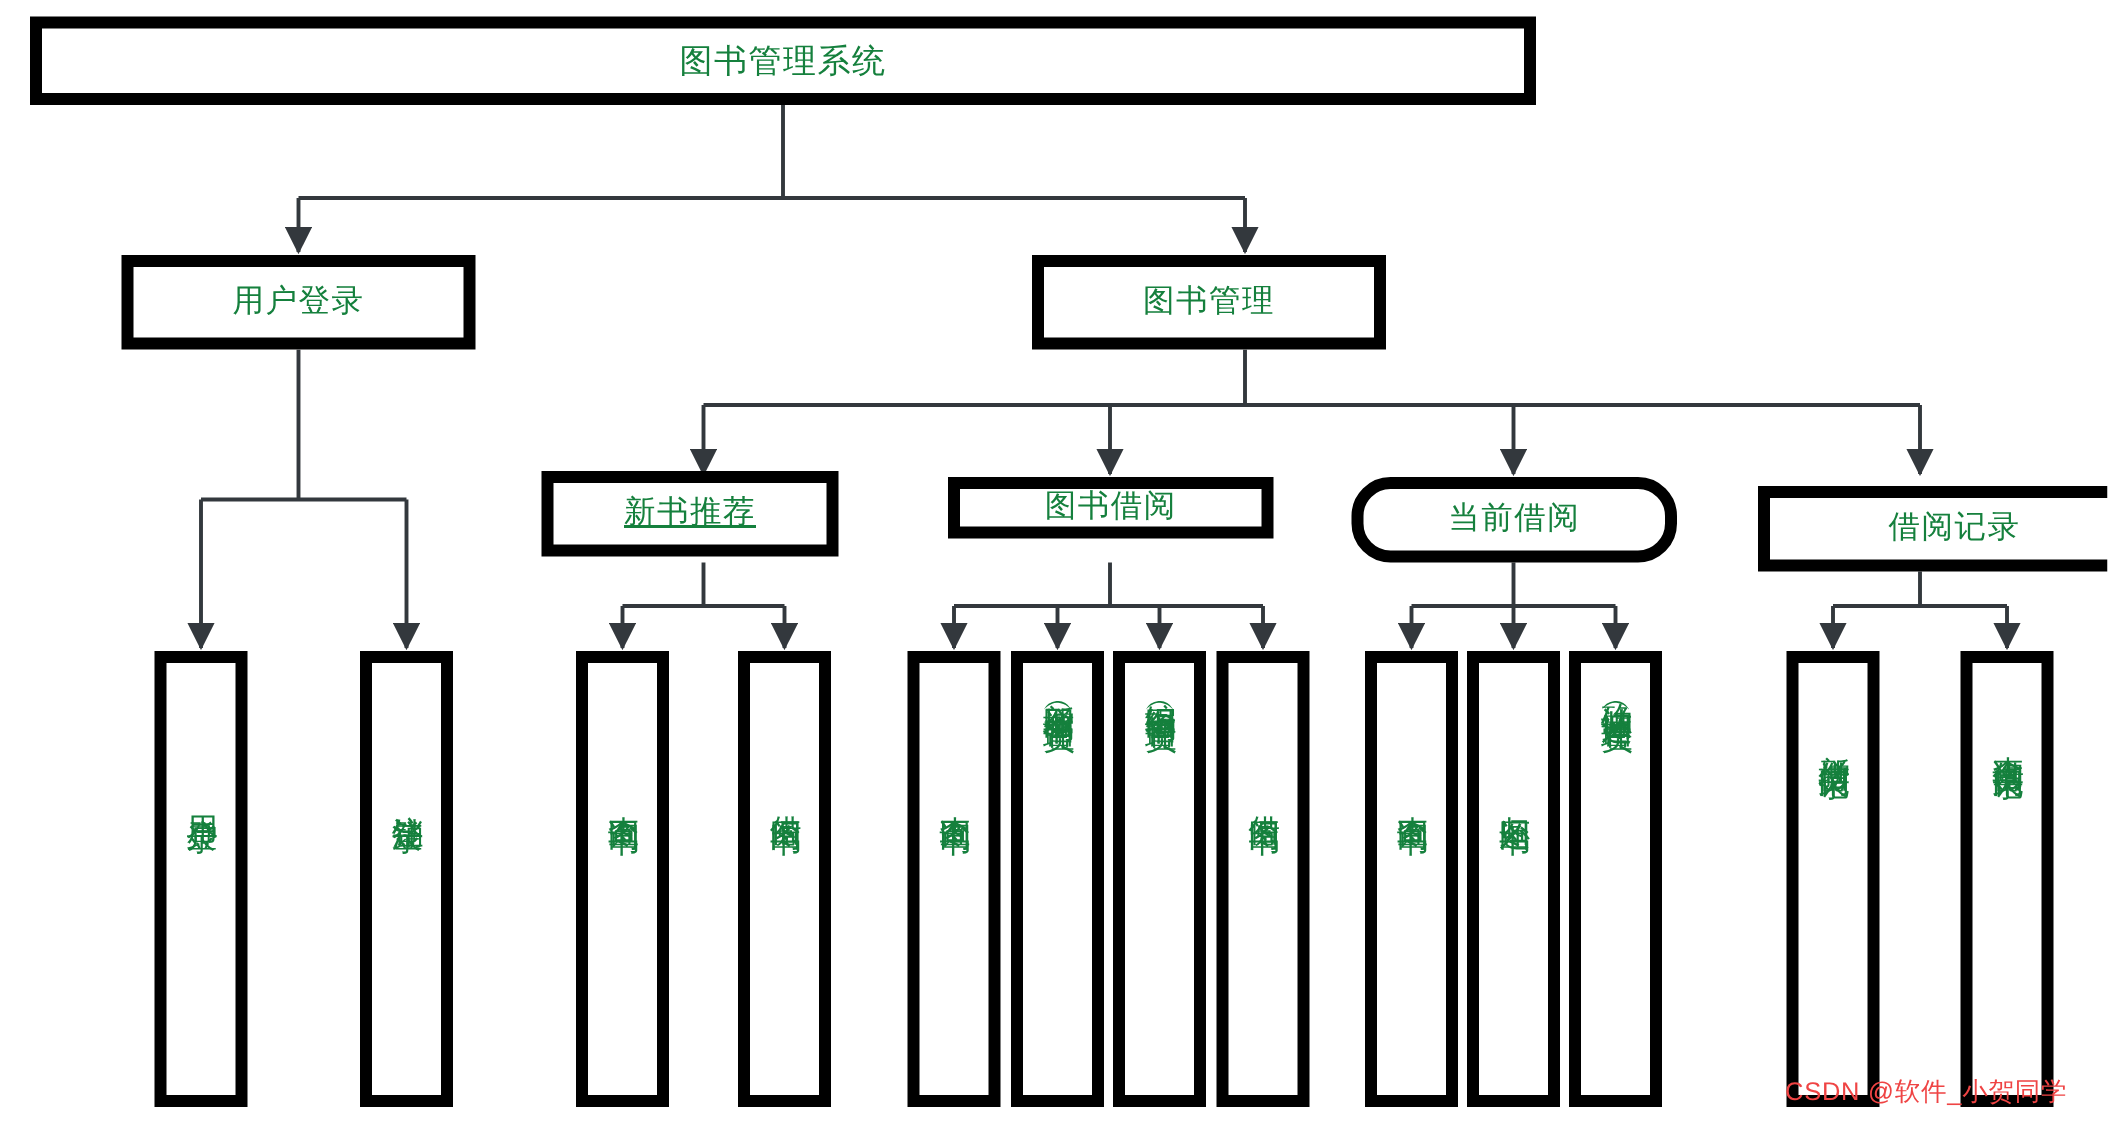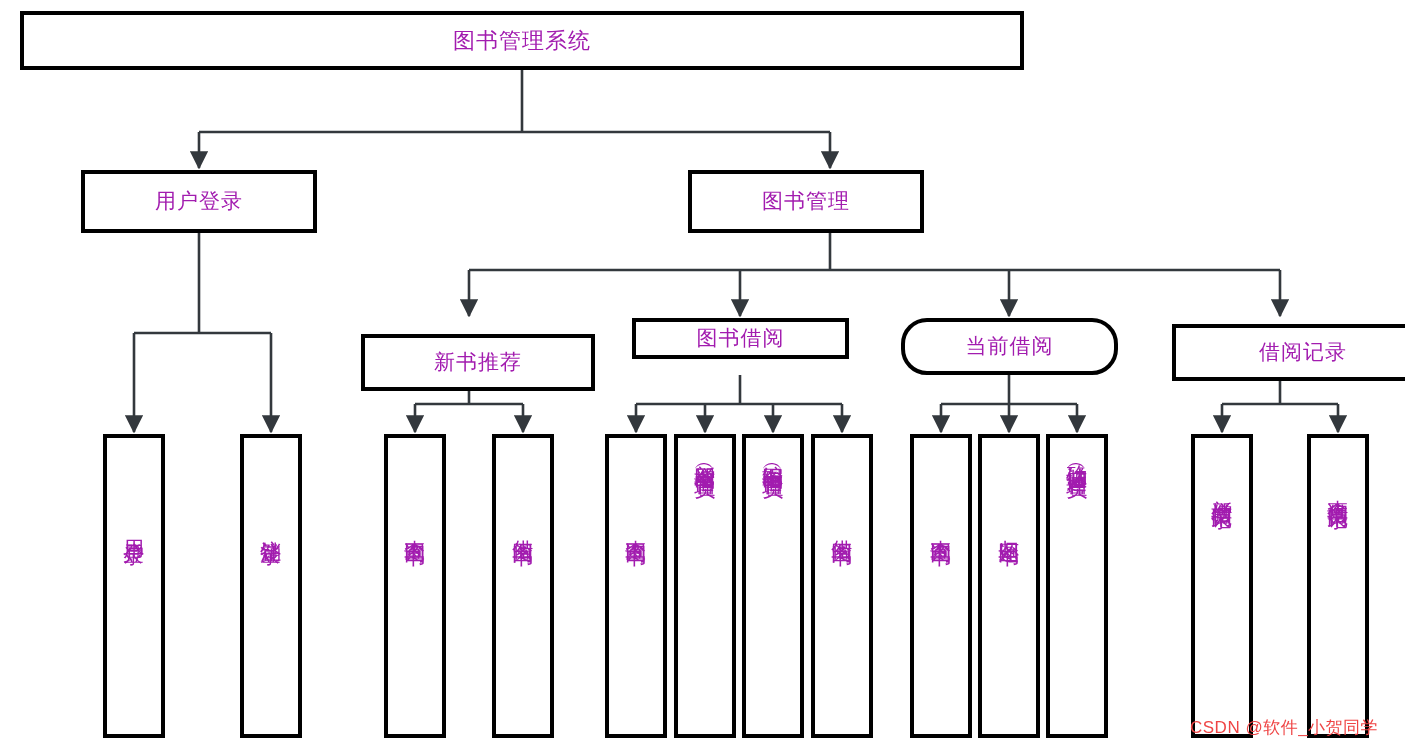--- a/index.html
+++ b/index.html
@@ -22,23 +22,23 @@
     position: absolute;
     left: 0;
     top: 0;
     width: 1405px;
     height: 747px;
     pointer-events: none;
   }
   .node {
     position: absolute;
     box-sizing: border-box;
-    border: 4px solid #000000;
+    border: 8px solid #000000;
     background: #ffffff;
-    color: #a21caf;
+    color: #15803d;
     display: flex;
     align-items: center;
     justify-content: center;
     text-align: left;
     font-size: 21px;
     line-height: 1.25;
     letter-spacing: 1px;
     z-index: 2;
   }
   .node.root {
@@ -130,21 +130,21 @@
     <span>图书管理系统</span>
   </div>
 
   <div class="node" style="left:81px; top:170px; width:236px; height:63px;">
     <span>用户登录</span>
   </div>
   <div class="node" style="left:688px; top:170px; width:236px; height:63px;">
     <span>图书管理</span>
   </div>
 
-  <div class="node" style="left:361px; top:334px; width:234px; height:57px;">
+  <div class="node" style="left:361px; top:314px; width:198px; height:57px;text-decoration:underline;">
     <span>新书推荐</span>
   </div>
   <div class="node" style="left:632px; top:318px; width:217px; height:41px;">
     <span>图书借阅</span>
   </div>
   <div class="node" style="left:901px; top:318px; width:217px; height:57px;border-radius:26px;">
     <span>当前借阅</span>
   </div>
   <div class="node" style="left:1172px; top:324px; width:262px; height:57px;">
     <span>借阅记录</span>

